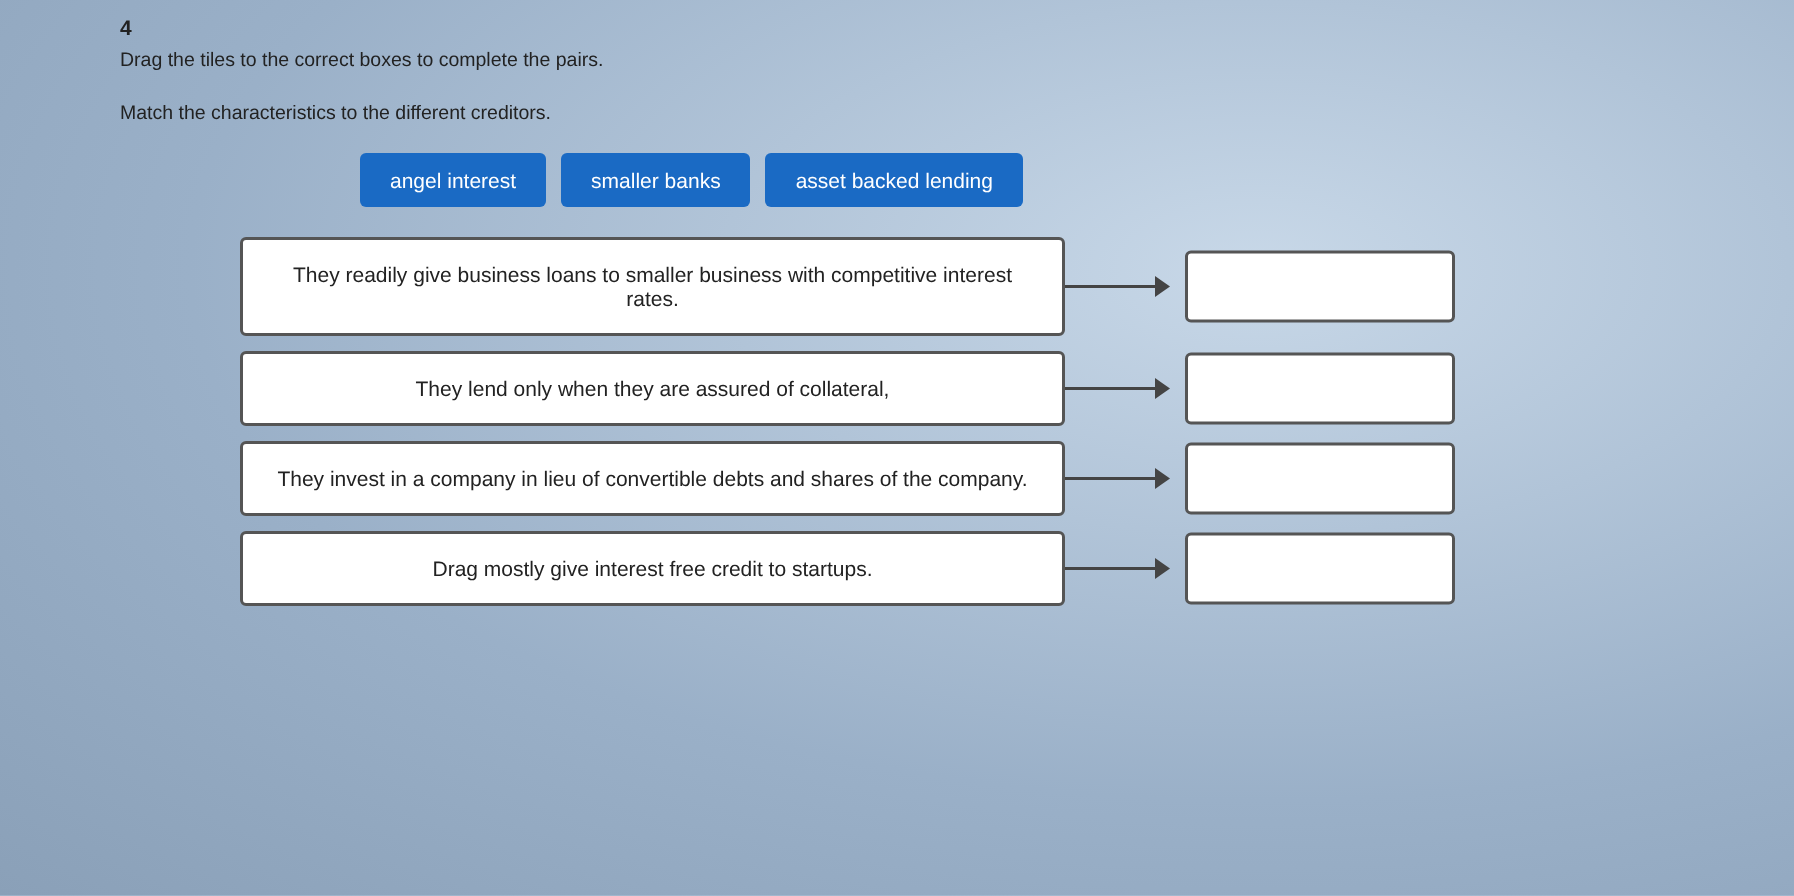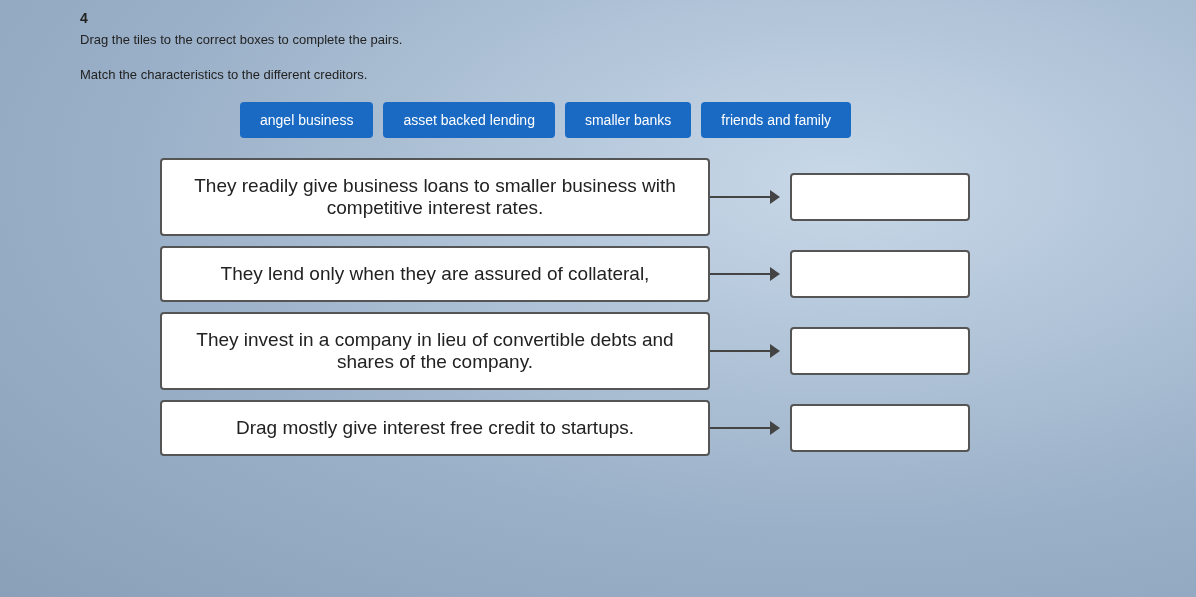--- a/index.html
+++ b/index.html
@@ -72,21 +72,21 @@
       display: flex;
       align-items: center;
       gap: 0;
     }
 
     .match-description {
       background: #fff;
       border: 2px solid #555;
       border-radius: 4px;
       padding: 15px 16px;
-      font-size: 19px;
+      font-size: 14px;
       color: #222;
       text-align: center;
       width: 550px;
       min-height: 48px;
       display: flex;
       align-items: center;
       justify-content: center;
     }
 
     .arrow-line {
@@ -125,24 +125,23 @@
 <body>
 
 <div class="page-container">
 
   <div class="question-number">4</div>
 
   <div class="instruction-1">Drag the tiles to the correct boxes to complete the pairs.</div>
   <div class="instruction-2">Match the characteristics to the different creditors.</div>
 
   <div class="tiles-area">
-    <div class="tile">angel business</div>
+    <div class="tile">angel interest</div>
+    <div class="tile">smaller banks</div>
     <div class="tile">asset backed lending</div>
-    <div class="tile">smaller banks</div>
-    <div class="tile">friends and family</div>
   </div>
 
   <div class="matching-area">
 
     <div class="match-row">
       <div class="match-description">They readily give business loans to smaller business with competitive interest rates.</div>
       <div class="arrow-line"></div>
       <div class="match-answer-box"></div>
     </div>
 

